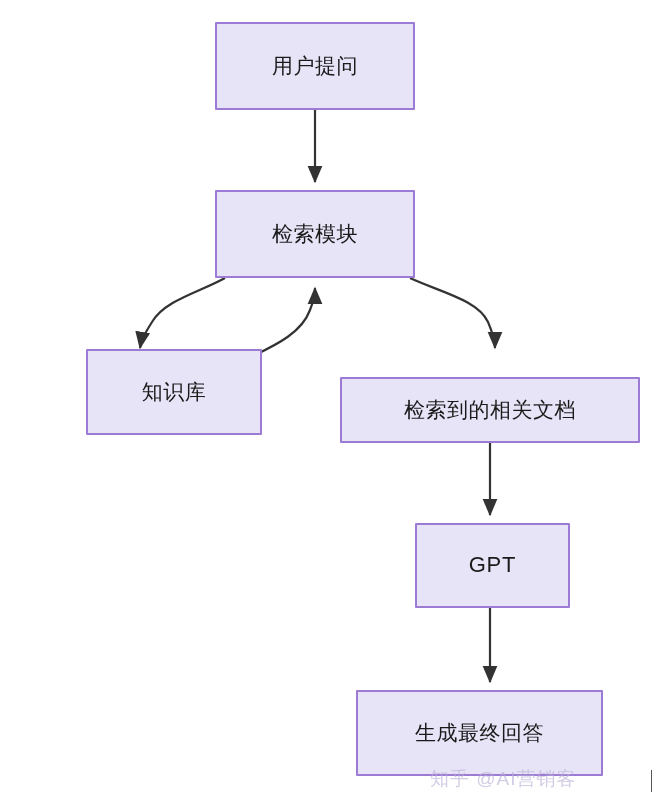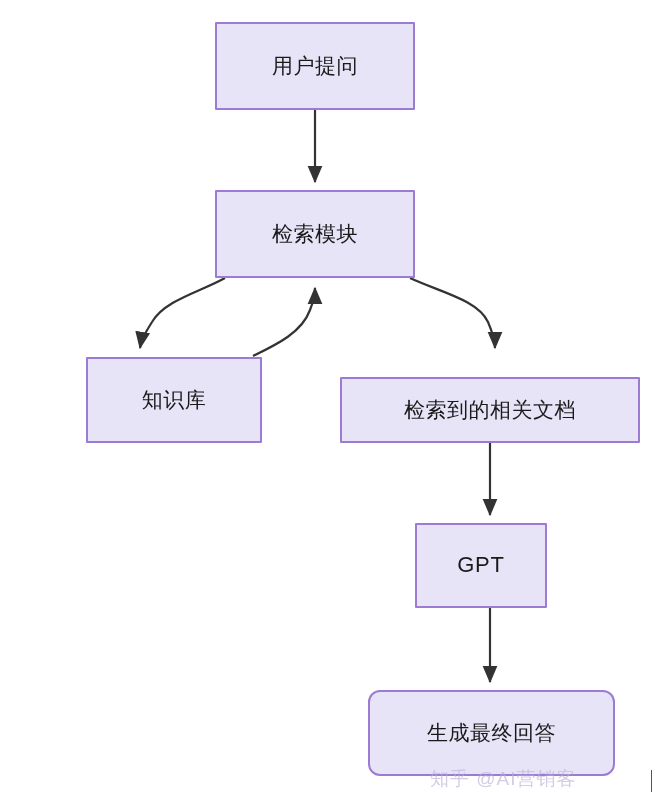--- a/index.html
+++ b/index.html
@@ -100,33 +100,33 @@
   </svg>
 
   <div class="node node-user-question" style="left:215px; top:22px; width:200px; height:88px;">
     <span class="node-label">用户提问</span>
   </div>
 
   <div class="node node-retrieval-module" style="left:215px; top:190px; width:200px; height:88px;text-align:center;">
     <span class="node-label">检索模块</span>
   </div>
 
-  <div class="node node-knowledge-base" style="left:86px; top:357px; width:176px; height:86px;">
+  <div class="node node-knowledge-base" style="left:86px; top:349px; width:176px; height:86px;">
     <span class="node-label">知识库</span>
   </div>
 
   <div class="node node-retrieved-docs" style="left:340px; top:377px; width:300px; height:66px;">
     <span class="node-label">检索到的相关文档</span>
   </div>
 
-  <div class="node node-gpt" style="left:415px; top:523px; width:132px; height:85px;">
+  <div class="node node-gpt" style="left:415px; top:523px; width:155px; height:85px;">
     <span class="node-label">GPT</span>
   </div>
 
-  <div class="node node-final-answer" style="left:368px; top:690px; width:247px; height:86px;border-radius:12px;">
+  <div class="node node-final-answer" style="left:356px; top:690px; width:247px; height:86px;">
     <span class="node-label">生成最终回答</span>
   </div>
 
   <div id="watermark">知乎 @AI营销客</div>
 
   <div id="edge-artifact"></div>
 
 </div>
 
 </body></html>

